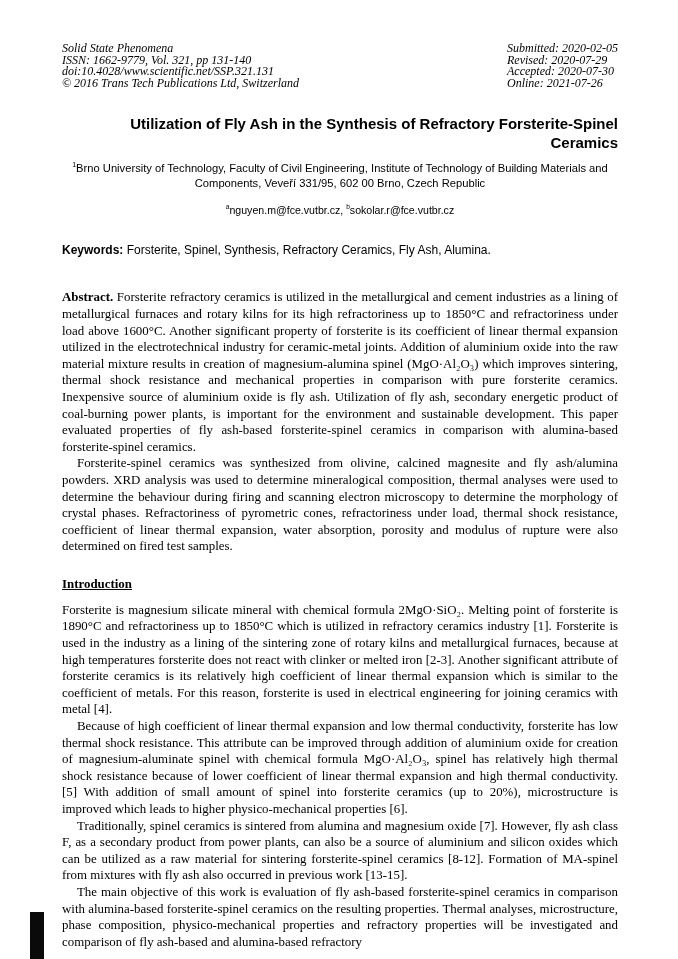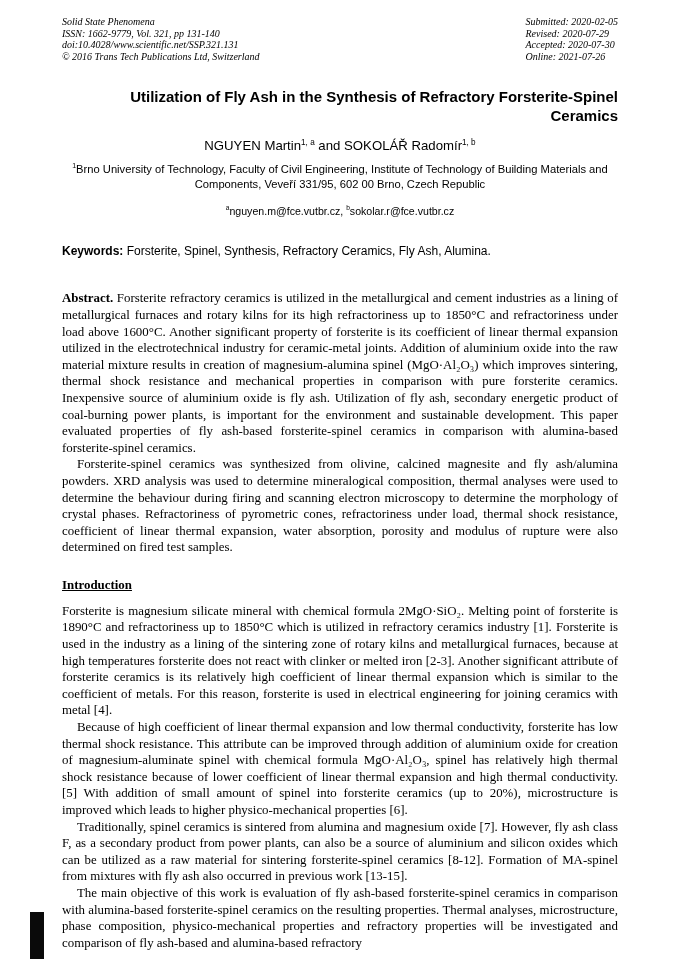--- a/index.html
+++ b/index.html
@@ -12,22 +12,23 @@
   }
   .page {
     position: absolute; inset: 0;
     background: #ffffff;
     padding: 16px 60px 0 62px;
     overflow: hidden;
   }
   .journal-header {
     display: flex; justify-content: space-between;
     font-style: italic;
-    font-size: 10px; line-height: 11.6px;
+    font-size: 12px; line-height: 11.6px;
     font-family: "Liberation Serif", serif;
+    margin-top: 27px;
   }
   .journal-header .right { text-align: left; }
   .paper-title {
     font-family: "Liberation Sans", sans-serif;
     font-weight: bold;
     font-size: 15px; line-height: 19px;
     text-align: right;
     max-width: 600px;
     margin: 25px auto 0 auto;
   }
@@ -94,21 +95,20 @@
     <div class="right">
       <div>Submitted: 2020-02-05</div>
       <div>Revised: 2020-07-29</div>
       <div>Accepted: 2020-07-30</div>
       <div>Online: 2021-07-26</div>
     </div>
   </div>
 
   <h1 class="paper-title">Utilization of Fly Ash in the Synthesis of Refractory Forsterite-Spinel Ceramics</h1>
 
-  <div class="authors-line"><span>NGUYEN Martin</span><sup>1, a</sup><span> and </span><span>SOKOLÁŘ Radomír</span><sup>1, b</sup></div>
 
   <div class="affiliation-line"><sup>1</sup><span>Brno University of Technology, Faculty of Civil Engineering, Institute of Technology of Building Materials and Components, Veveří 331/95, 602 00 Brno, Czech Republic</span></div>
 
   <div class="emails-line"><sup>a</sup><span>nguyen.m@fce.vutbr.cz, </span><sup>b</sup><span>sokolar.r@fce.vutbr.cz</span></div>
 
   <p class="keywords-line"><span class="kw-label">Keywords:</span><span> Forsterite, Spinel, Synthesis, Refractory Ceramics, Fly Ash, Alumina.</span></p>
 
   <p class="body-par abstract-start"><span class="abstract-lead">Abstract.</span><span> Forsterite refractory ceramics is utilized in the metallurgical and cement industries as a lining of metallurgical furnaces and rotary kilns for its high refractoriness up to 1850°C and refractoriness under load above 1600°C. Another significant property of forsterite is its coefficient of linear thermal expansion utilized in the electrotechnical industry for ceramic-metal joints. Addition of aluminium oxide into the raw material mixture results in creation of magnesium-alumina spinel (MgO·Al₂O₃) which improves sintering, thermal shock resistance and mechanical properties in comparison with pure forsterite ceramics. Inexpensive source of aluminium oxide is fly ash. Utilization of fly ash, secondary energetic product of coal-burning power plants, is important for the environment and sustainable development. This paper evaluated properties of fly ash-based forsterite-spinel ceramics in comparison with alumina-based forsterite-spinel ceramics.</span></p>
 
   <p class="body-par indent">Forsterite-spinel ceramics was synthesized from olivine, calcined magnesite and fly ash/alumina powders. XRD analysis was used to determine mineralogical composition, thermal analyses were used to determine the behaviour during firing and scanning electron microscopy to determine the morphology of crystal phases. Refractoriness of pyrometric cones, refractoriness under load, thermal shock resistance, coefficient of linear thermal expansion, water absorption, porosity and modulus of rupture were also determined on fired test samples.</p>

